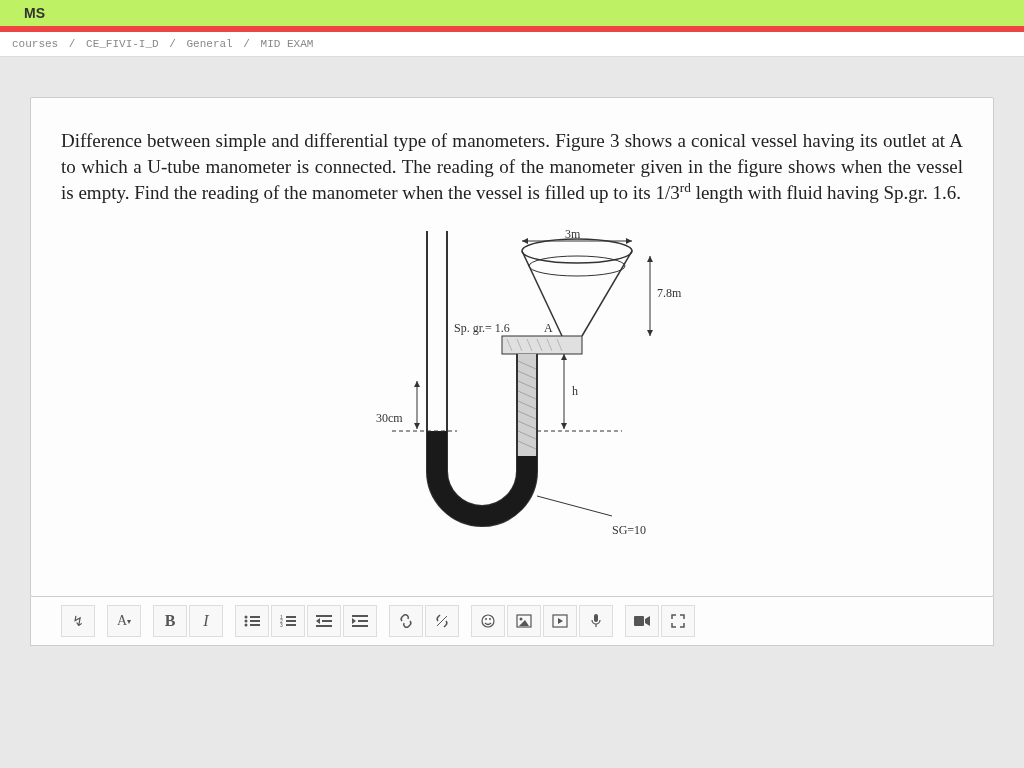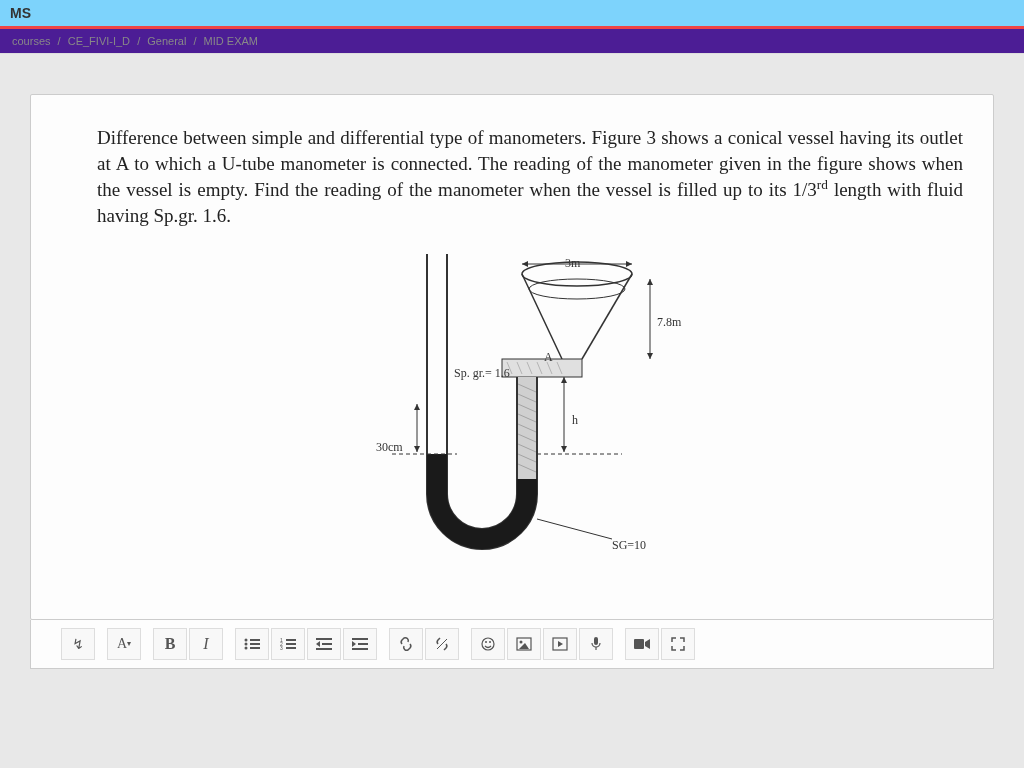--- a/index.html
+++ b/index.html
@@ -4,69 +4,68 @@
 <style>
   * { box-sizing: border-box; margin: 0; padding: 0; }
   body {
     width: 1024px;
     height: 768px;
     background: #e8e8e8;
     font-family: Arial, sans-serif;
     overflow: hidden;
   }
   .top-bar {
-    background: #7dd3fc;
-    padding: 4px 10px;
-    border-bottom: 3px solid #ef4444;
+    background: #bef264;
+    padding: 4px 24px;
+    border-bottom: 6px solid #ef4444;
   }
   .ms-text {
     font-size: 14px;
     color: #333;
     font-weight: bold;
   }
   .breadcrumbs {
     padding: 6px 10px;
-    background: #4c1d95;
+    background: #ffffff;
     border-bottom: 1px solid #ddd;
     font-size: 11px;
     color: #888;
+    font-family: Liberation Mono, monospace;
   }
   .breadcrumbs span { margin: 0 2px; }
   .content-area {
     background: #fdfdfd;
     margin: 40px 30px 0 30px;
     padding: 30px 30px 20px 30px;
     border: 1px solid #ccc;
     border-radius: 2px;
   }
   .question-text {
     font-family: 'Times New Roman', serif;
     font-size: 19px;
     color: #222;
     text-align: justify;
     line-height: 1.35;
     margin-bottom: 10px;
-    margin-left: 36px;
   }
   .figure-container {
     display: flex;
     justify-content: center;
     margin: 15px 0;
   }
   .figure {
     position: relative;
     width: 400px;
     height: 340px;
   }
   .label {
     position: absolute;
     font-family: 'Times New Roman', serif;
     font-size: 12px;
     color: #333;
-    margin-top: 6px;
   }
   sup { font-size: 0.7em; }
   .toolbar {
     display: flex;
     align-items: center;
     gap: 2px;
     padding: 8px 30px;
     margin: 0 30px;
     background: #fdfdfd;
     border: 1px solid #ccc;
@@ -170,25 +169,25 @@
 
         <line x1="252" y1="133" x2="252" y2="208" stroke="#333" stroke-width="1"></line>
         <polygon points="252,133 249,139 255,139" fill="#333"></polygon>
         <polygon points="252,208 249,202 255,202" fill="#333"></polygon>
 
         <line x1="225" y1="275" x2="300" y2="295" stroke="#333" stroke-width="1"></line>
       </svg>
       
       <div class="label" style="left:253px; top:6px;">3m</div>
       <div class="label" style="left:345px; top:65px;">7.8m</div>
-      <div class="label" style="left:142px; top:116px;">Sp. gr.= 1.6</div>
+      <div class="label" style="left:142px; top:100px;">Sp. gr.= 1.6</div>
       <div class="label" style="left:232px; top:100px;">A</div>
       <div class="label" style="left:260px; top:163px;">h</div>
       <div class="label" style="left:64px; top:190px;">30cm</div>
-      <div class="label" style="left:300px; top:288px;">SG=10</div>
+      <div class="label" style="left:300px; top:302px;">SG=10</div>
     </div>
   </div>
 </div>
 
 <div class="toolbar">
   <div class="tool-btn">
       <span>↯</span>
     </div>
   <div class="tool-sep"></div>
   <div class="tool-btn serif">

